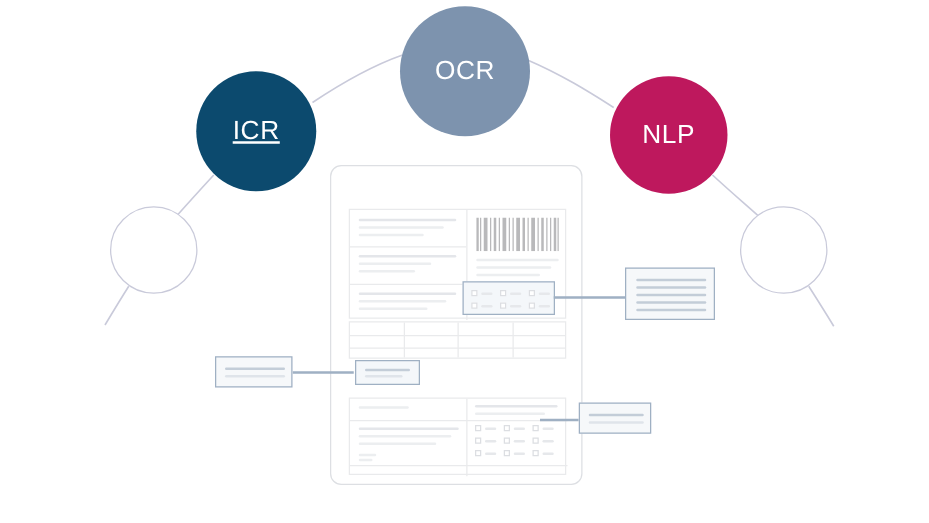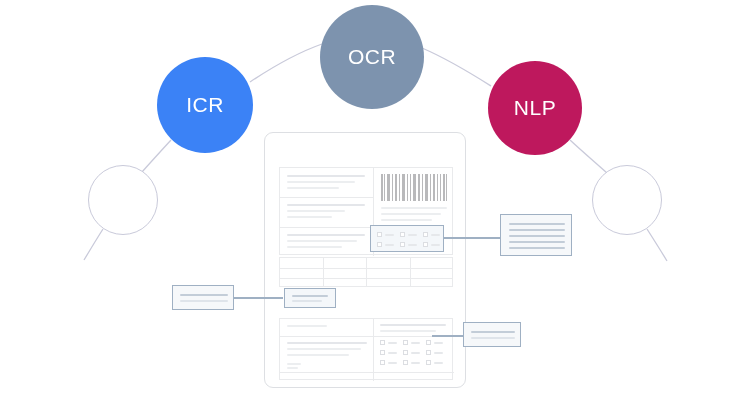--- a/index.html
+++ b/index.html
@@ -148,21 +148,21 @@
 
       <path d="M 103,229 C 96,240 90,250 84,260"></path>
 
       <path d="M 647,229 C 654,240 661,251 667,261"></path>
     </g>
   </svg>
 
   <div class="ghost-circle" style="left:88px; top:165px; width:70px; height:70px;"></div>
   <div class="ghost-circle" style="left:592px; top:165px; width:70px; height:70px;"></div>
 
-  <div class="node-circle" style="left:157px; top:57px; width:96px; height:96px; background:#3b82f6;">
+  <div class="node-circle" style="left:157px; top:57px; width:96px; height:96px; background:#0c4a6e;text-decoration:underline;">
     <span class="node-label">ICR</span>
   </div>
 
   <div class="node-circle" style="left:320px; top:5px; width:104px; height:104px; background:#7d93ae;justify-content:center;">
     <span class="node-label">OCR</span>
   </div>
 
   <div class="node-circle" style="left:488px; top:61px; width:94px; height:94px; background:#be185d;">
     <span class="node-label">NLP</span>
   </div>

